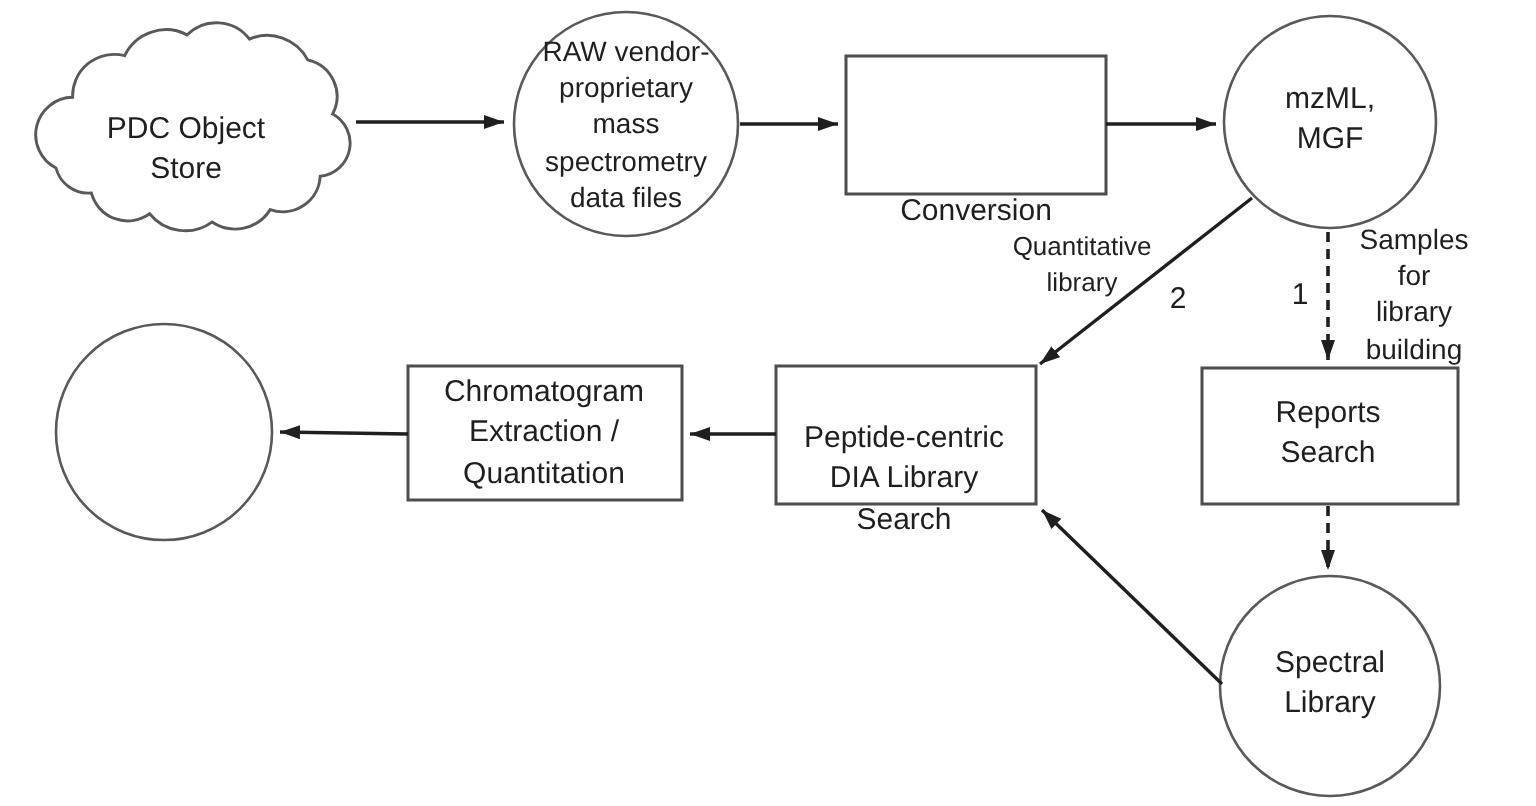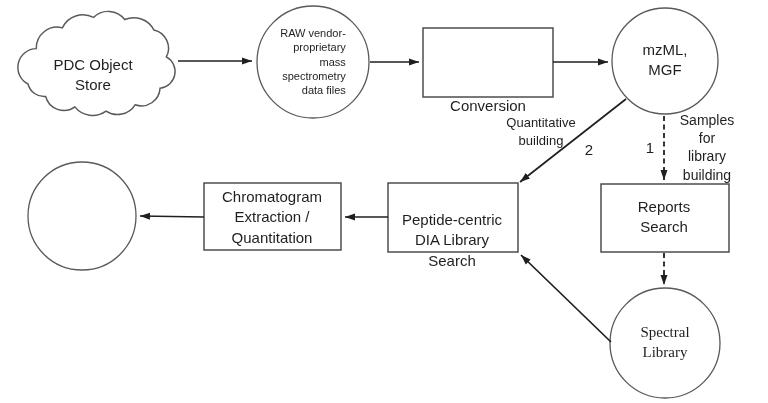--- a/index.html
+++ b/index.html
@@ -16,30 +16,30 @@
     position: absolute;
     transform: translate(-50%, -50%);
     text-align: center;
     white-space: pre-line;
     color: #1f1f1f;
     line-height: 1.35;
   }
   .fs15 { font-size: 15px; }
   .fs13 { font-size: 13px; }
   .fs12 { font-size: 14px; line-height: 1.3; }
-  .fs11 { font-size: 11px; line-height: 1.3; text-align: right; }
+  .fs11 { font-size: 14px; line-height: 1.3; }
   .num  { font-size: 15px; }
 
   
   .lbl-pdc          { left: 93px;  top: 75px;  }
   .lbl-raw          { left: 313px; top: 62px;  }
   .lbl-conversion   { left: 488px; top: 62px; margin-top: 44px;  }
   .lbl-mzml         { left: 665px; top: 60px;  }
   .lbl-database     { left: 664px; top: 217px; }
-  .lbl-spectral     { left: 665px; top: 342px; font-family: Liberation Serif, serif; }
+  .lbl-spectral     { left: 665px; top: 342px; }
   .lbl-dia          { left: 452px; top: 217px; margin-top: 23px; }
   .lbl-chrom        { left: 272px; top: 217px; }
   .lbl-reports      { left: 82px;  top: 216px; line-height: 1.4; }
 
   
   .lbl-quant        { left: 541px; top: 132px; }
   .lbl-quant-num    { left: 589px; top: 150px; }
   .lbl-lib-num      { left: 650px; top: 148px; }
   .lbl-lib          { left: 707px; top: 147px; }
 </style>
@@ -115,21 +115,21 @@
   <div class="label fs15 lbl-dia">Peptide-centric
 DIA Library
 Search</div>
 
   <div class="label fs15 lbl-chrom">Chromatogram
 Extraction /
 Quantitation</div>
 
 
   <div class="label fs13 lbl-quant">Quantitative
-building</div>
+library</div>
 
   <div class="label num lbl-quant-num">2</div>
 
   <div class="label num lbl-lib-num">1</div>
 
   <div class="label fs12 lbl-lib">Samples for
 library
 building</div>
 
 </div>

